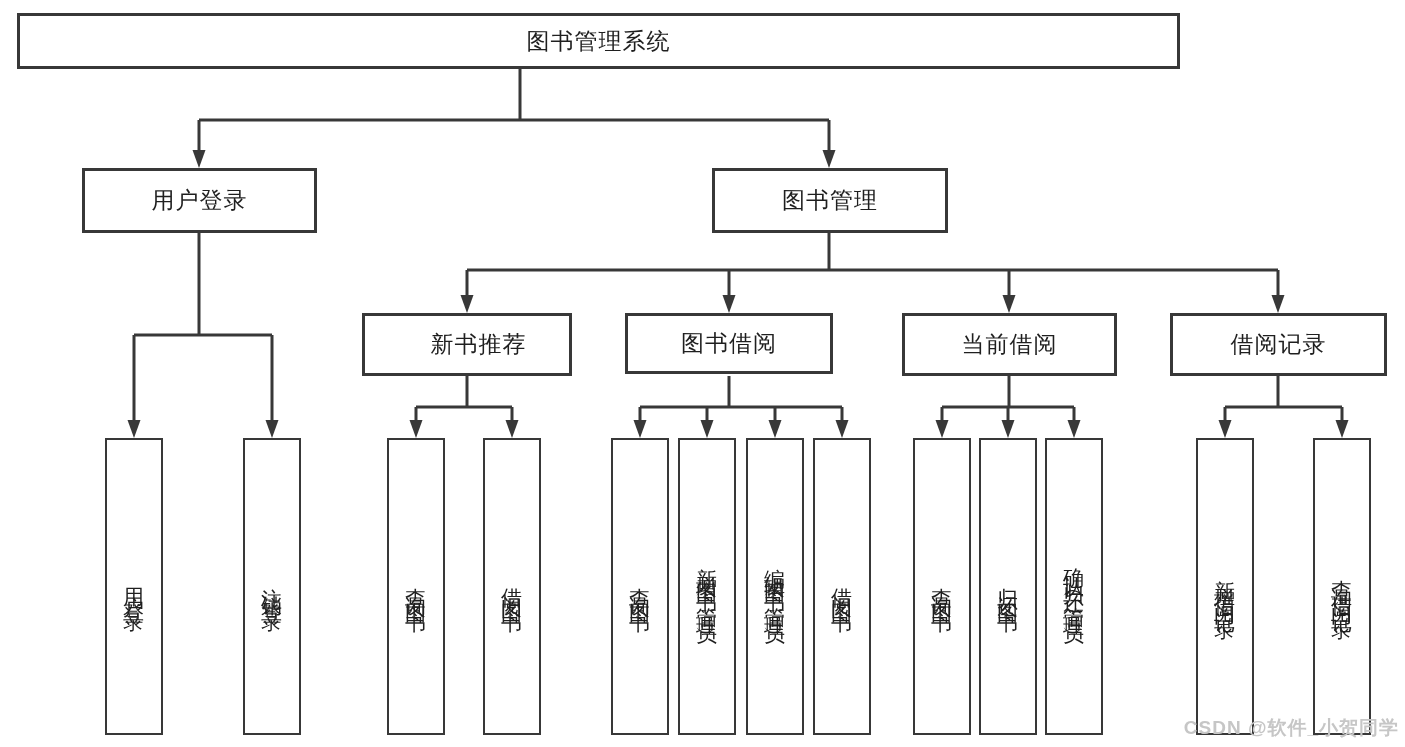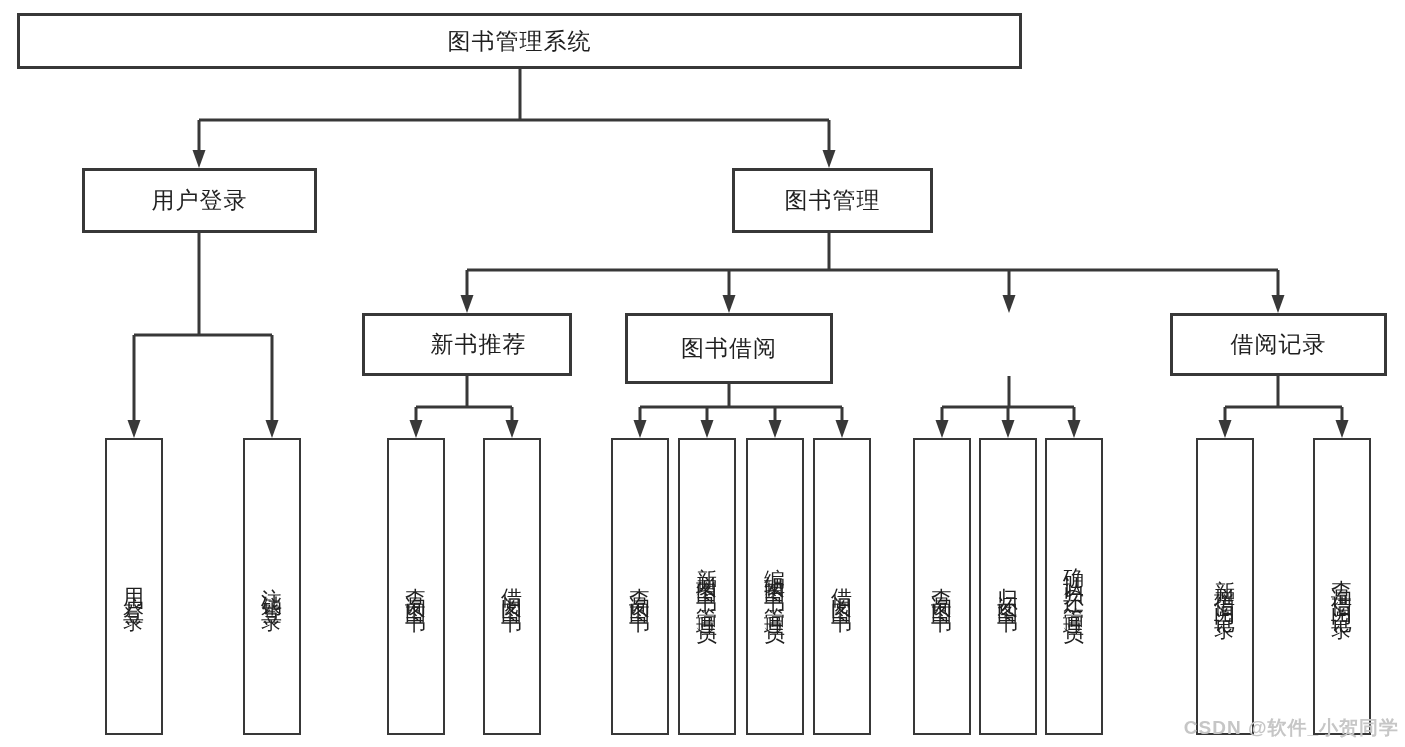--- a/index.html
+++ b/index.html
@@ -98,27 +98,28 @@
       <polygon points="768.5,420 781.5,420 775,438"></polygon>
       <polygon points="835.5,420 848.5,420 842,438"></polygon>
       <polygon points="935.5,420 948.5,420 942,438"></polygon>
       <polygon points="1001.5,420 1014.5,420 1008,438"></polygon>
       <polygon points="1067.5,420 1080.5,420 1074,438"></polygon>
       <polygon points="1218.5,420 1231.5,420 1225,438"></polygon>
       <polygon points="1335.5,420 1348.5,420 1342,438"></polygon>
     </g>
   </svg>
 
-  <div class="node h" style="left:17px; top:13px; width:1005px; height:56px;">图书管理系统</div>
+  <div class="node h" style="left:17px; top:13px; width:1163px; height:56px;">图书管理系统</div>
 
   <div class="node h" style="left:82px; top:168px; width:235px; height:65px;">用户登录</div>
-  <div class="node h" style="left:712px; top:168px; width:201px; height:65px;margin-left:20px;">图书管理</div>
+  <div class="node h" style="left:712px; top:168px; width:236px; height:65px;">图书管理</div>
 
   <div class="node h" style="left:362px; top:313px; width:210px; height:63px;padding-left:23px;">新书推荐</div>
-  <div class="node h" style="left:625px; top:313px; width:208px; height:71px;">图书借阅</div>
+  <div class="node h" style="left:625px; top:313px; width:208px; height:61px;">图书借阅</div>
+  <div class="node h" style="left:902px; top:313px; width:215px; height:63px;">当前借阅</div>
   <div class="node h" style="left:1170px; top:313px; width:217px; height:63px;">借阅记录</div>
 
   <div class="node v" style="left:105px; top:438px; width:58px; height:297px;">
     <span class="vtext">用户登录</span>
   </div>
   <div class="node v" style="left:243px; top:438px; width:58px; height:297px;">
     <span class="vtext">注销登录</span>
   </div>
 
   <div class="node v" style="left:387px; top:438px; width:58px; height:297px;">

